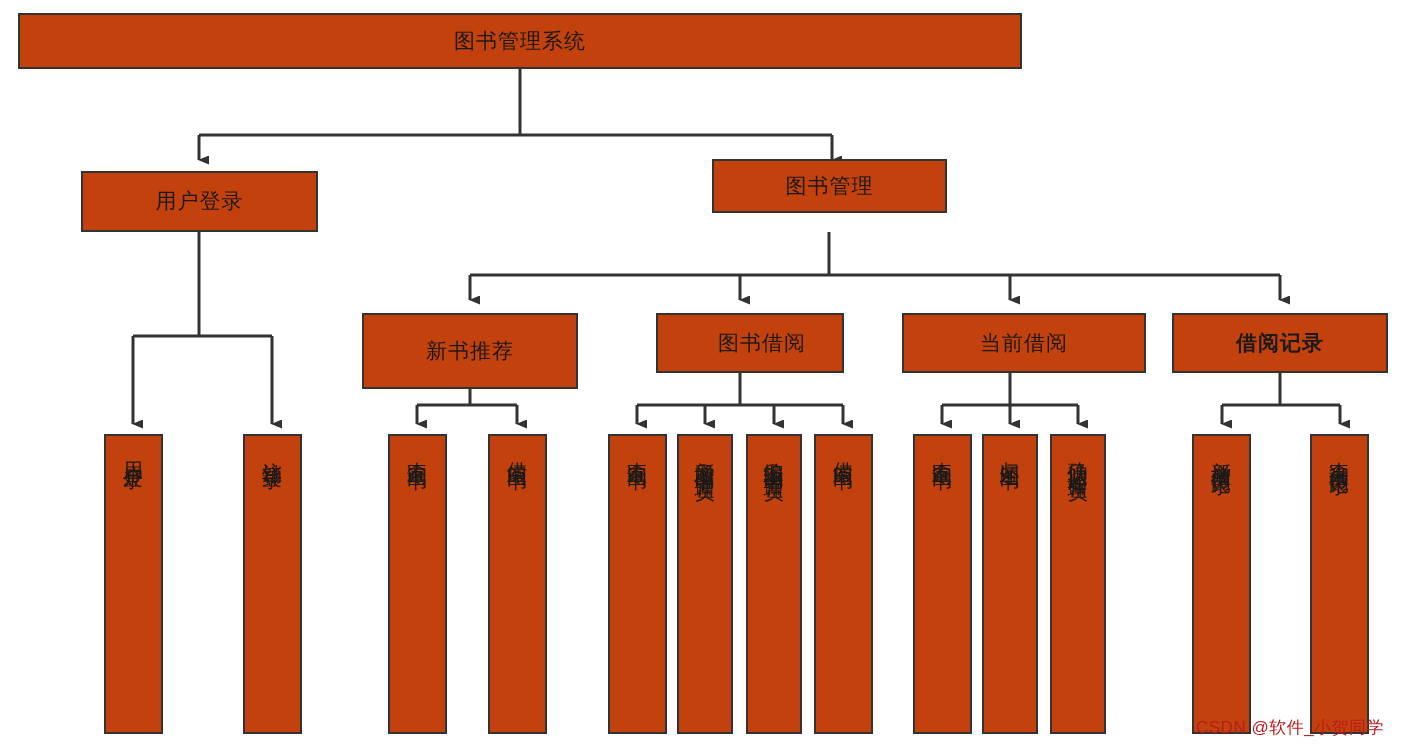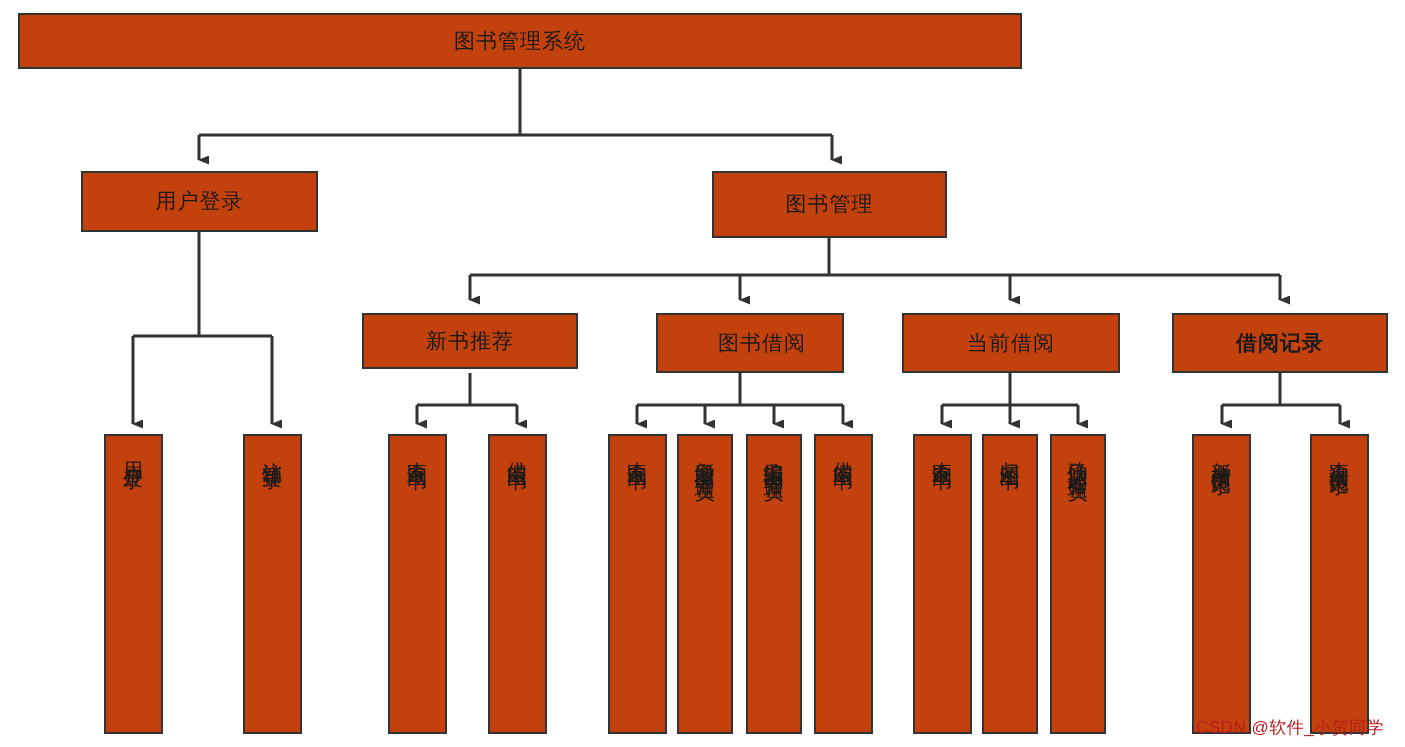--- a/index.html
+++ b/index.html
@@ -123,31 +123,31 @@
     </g>
   </svg>
 
   <div class="node" style="left:18px; top:13px; width:1004px; height:56px;">
     <span class="node-label">图书管理系统</span>
   </div>
 
   <div class="node" style="left:81px; top:171px; width:237px; height:61px;">
     <span class="node-label">用户登录</span>
   </div>
-  <div class="node" style="left:712px; top:171px; width:235px; height:67px;">
+  <div class="node" style="left:712px; top:159px; width:235px; height:54px;">
     <span class="node-label">图书管理</span>
   </div>
 
-  <div class="node" style="left:362px; top:313px; width:216px; height:56px;">
+  <div class="node" style="left:362px; top:313px; width:216px; height:76px;">
     <span class="node-label">新书推荐</span>
   </div>
   <div class="node" style="left:656px; top:313px; width:188px; height:60px;padding-left:24px;">
     <span class="node-label">图书借阅</span>
   </div>
-  <div class="node" style="left:902px; top:313px; width:218px; height:60px;">
+  <div class="node" style="left:902px; top:313px; width:244px; height:60px;">
     <span class="node-label">当前借阅</span>
   </div>
   <div class="node" style="left:1172px; top:313px; width:216px; height:60px;font-weight:bold;">
     <span class="node-label">借阅记录</span>
   </div>
 
   <div class="node vertical" style="left:104px; top:434px; width:59px; height:300px;">
     <span class="node-label">用户登录</span>
   </div>
   <div class="node vertical" style="left:243px; top:434px; width:59px; height:300px;">

